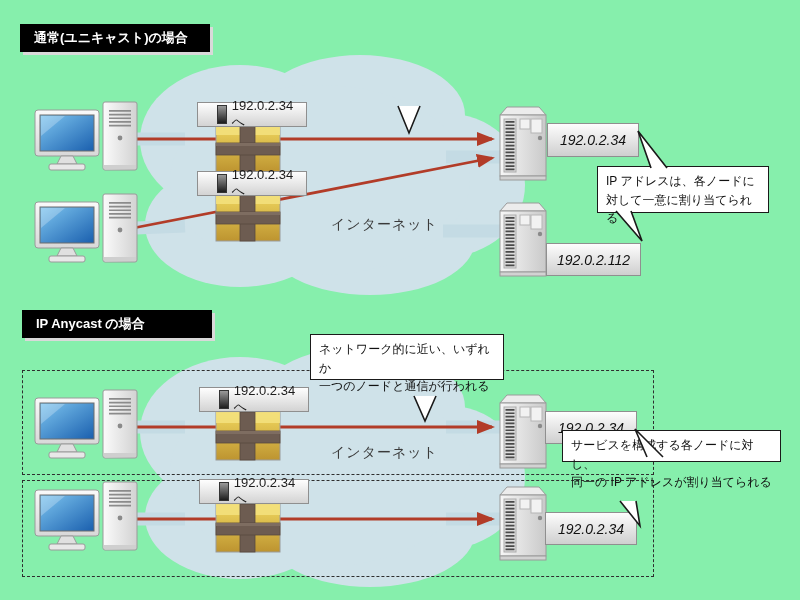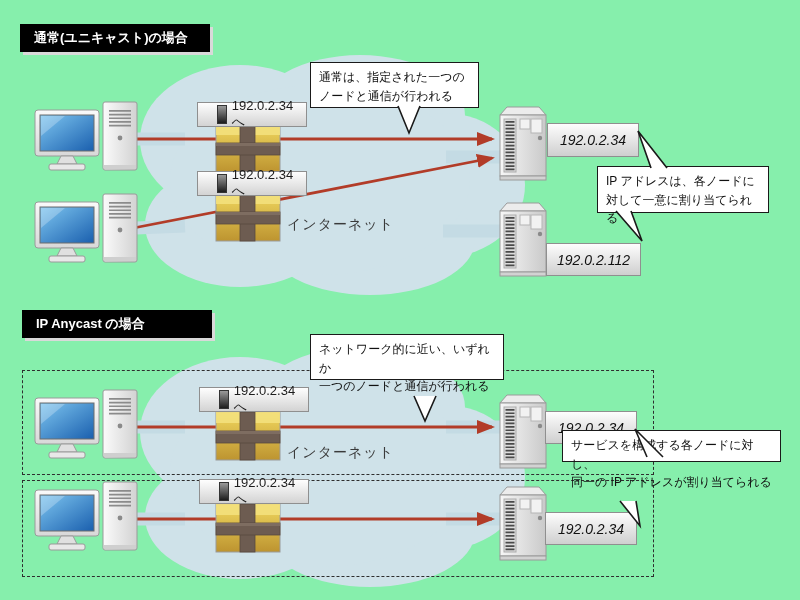--- a/index.html
+++ b/index.html
@@ -13,21 +13,21 @@
   .slot{position:absolute;}
   .z4{z-index:4}.z5{z-index:5}.z6{z-index:6}.z7{z-index:7}.z9{z-index:9}
   .pkt-label{position:absolute;height:25px;display:flex;align-items:center;gap:5px;
              background:linear-gradient(#fefefe,#d3d3d3);border:1px solid #8f8f8f;
              box-sizing:border-box;padding:0 7px 0 19px;z-index:8;font-size:13px;color:#1c1c1c;}
   .pkt-chip{display:inline-block;width:11px;height:19px;background:linear-gradient(#9a9a9a,#1d1d1d);
             border:1px solid #333;box-sizing:border-box;}
   .srv-label{position:absolute;display:flex;align-items:center;justify-content:center;
              background:linear-gradient(#fdfdfd,#cfcfcf);border:1px solid #8f8f8f;
              box-sizing:border-box;font-size:14px;color:#111;z-index:8;font-style:italic;}
-  .cloud-label{position:absolute;font-size:14px;color:#3a3a3a;z-index:8;letter-spacing:1px;}
+  .cloud-label{position:absolute;font-size:14px;color:#3a3a3a;z-index:8;letter-spacing:1px;margin-left:44px;}
   .callout{position:absolute;background:#fff;border:1.6px solid #1a1a1a;box-sizing:border-box;
            font-size:12px;line-height:1.55;padding:5px 8px;white-space:pre-line;color:#111;z-index:8;}
 </style>
 </head>
 <body>
 
 <div id="canvas">
 
   <svg class="layer" width="800" height="600" style="z-index:1">
     <defs>
@@ -233,22 +233,20 @@
   </div>
 
   <div class="srv-label" style="left:547px;top:123px;width:92px;height:34px">192.0.2.34</div>
   <div class="srv-label" style="left:546px;top:243px;width:95px;height:33px">192.0.2.112</div>
   <div class="srv-label" style="left:545px;top:411px;width:92px;height:33px">192.0.2.34</div>
   <div class="srv-label" style="left:545px;top:512px;width:92px;height:33px">192.0.2.34</div>
 
   <div class="cloud-label" style="left:287px;top:216px">インターネット</div>
   <div class="cloud-label" style="left:287px;top:444px">インターネット</div>
 
-  <div class="callout" style="left:310px;top:62px;width:169px;height:46px">通常は、指定された一つの
-ノードと通信が行われる</div>
   <div class="callout" style="left:597px;top:166px;width:172px;height:47px">IP アドレスは、各ノードに
 対して一意に割り当てられる</div>
   <div class="callout" style="left:310px;top:334px;width:194px;height:46px">ネットワーク的に近い、いずれか
 一つのノードと通信が行われる</div>
   <div class="callout" style="left:562px;top:430px;width:219px;height:32px">サービスを構成する各ノードに対し、
 同一の IP アドレスが割り当てられる</div>
 
   <svg class="layer z9" width="800" height="600">
     <g fill="#ffffff" stroke="#1a1a1a" stroke-width="1.6">
       <path d="M398,106 L409,133 L420,106"></path>

